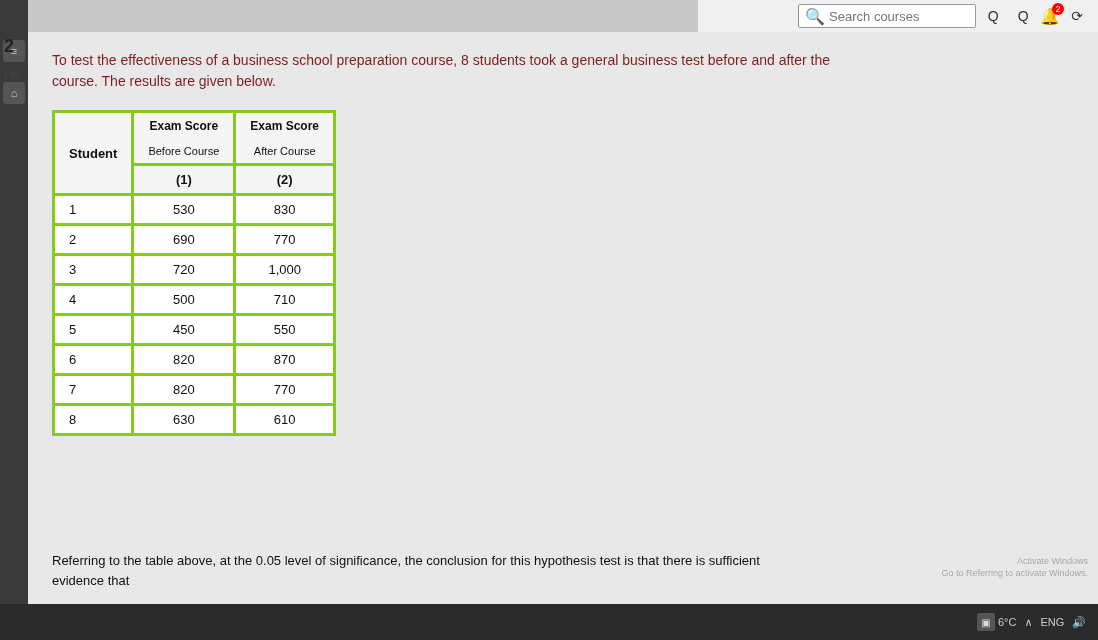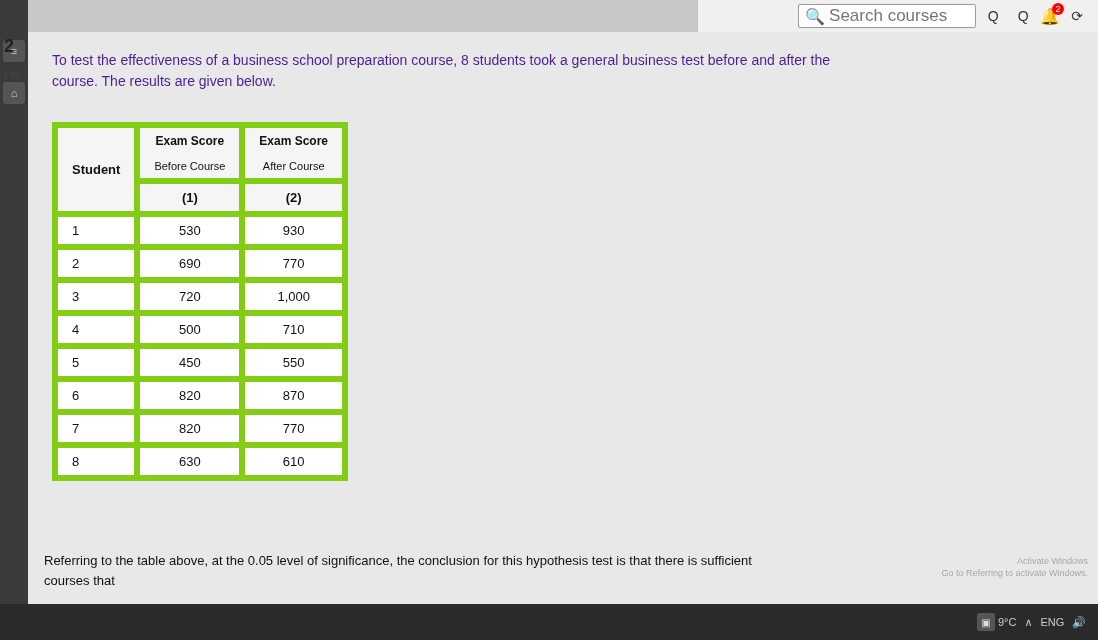--- a/index.html
+++ b/index.html
@@ -32,21 +32,21 @@
       border: 1px solid #999;
       background: white;
       height: 24px;
       padding: 0 6px;
       gap: 4px;
       border-radius: 2px;
     }
     .search-box input {
       border: none;
       outline: none;
-      font-size: 17px;
+      font-size: 13px;
       width: 140px;
       background: transparent;
     }
     .top-icon-btn {
       width: 26px;
       height: 26px;
       display: flex;
       align-items: center;
       justify-content: center;
       cursor: pointer;
@@ -126,37 +126,37 @@
     .page-of {
       position: absolute;
       top: 68px;
       left: 4px;
       font-size: 11px;
       color: #444;
     }
 
     .question-text {
       font-size: 14px;
-      color: #4c1d95;
+      color: #7f1d1d;
       line-height: 1.5;
-      margin-bottom: 30px;
+      margin-bottom: 18px;
       max-width: 820px;
     }
 
     
     .table-wrapper {
       display: inline-block;
     }
     table {
       border-collapse: collapse;
       background: white;
       font-size: 13px;
     }
     table th, table td {
-      border: 6px solid #84cc16;
+      border: 3px solid #84cc16;
       padding: 6px 14px;
       text-align: center;
       color: #111;
     }
     table th {
       background: #f5f5f5;
       font-weight: bold;
     }
     .th-student {
       text-align: right;
@@ -172,21 +172,21 @@
     .col-header-bottom {
       font-size: 11px;
       font-weight: normal;
       border-top: none;
     }
 
     
     .bottom-text {
       position: absolute;
       bottom: 50px;
-      left: 20px;
+      left: 28px;
       right: 0;
       font-size: 13px;
       color: #111;
       padding: 0 24px;
       line-height: 1.5;
     }
 
     
     .taskbar {
       position: absolute;
@@ -275,21 +275,21 @@
         </tr>
         <tr>
           <th>(1)</th>
           <th>(2)</th>
         </tr>
       </thead>
       <tbody id="table-body">
       <tr>
       <td class="td-student">1</td>
       <td>530</td>
-      <td>930</td>
+      <td>830</td>
     </tr>
           <tr>
       <td class="td-student">2</td>
       <td>690</td>
       <td>770</td>
     </tr>
           <tr>
       <td class="td-student">3</td>
       <td>720</td>
       <td>1,000</td>
@@ -320,32 +320,32 @@
       <td>610</td>
     </tr>
         </tbody>
     </table>
   </div>
 
 </div>
 
 <div class="bottom-text">
   <span>Referring to the table above, at the 0.05 level of significance, the conclusion for this hypothesis test is that there is sufficient</span><br>
-  <span>courses that</span>
+  <span>evidence that</span>
 </div>
 
 <div class="windows-watermark">
   <div>Activate Windows</div>
   <div>Go to Referring to activate Windows.</div>
 </div>
 
 <div class="taskbar">
   <div class="taskbar-item">
     <div class="taskbar-icon">▣</div>
-    <span>9°C</span>
+    <span>6°C</span>
   </div>
   <div class="taskbar-item">
     <span>∧</span>
   </div>
   <div class="taskbar-item">
     <span>ENG</span>
   </div>
   <div class="taskbar-item">
     <span>🔊</span>
   </div>

